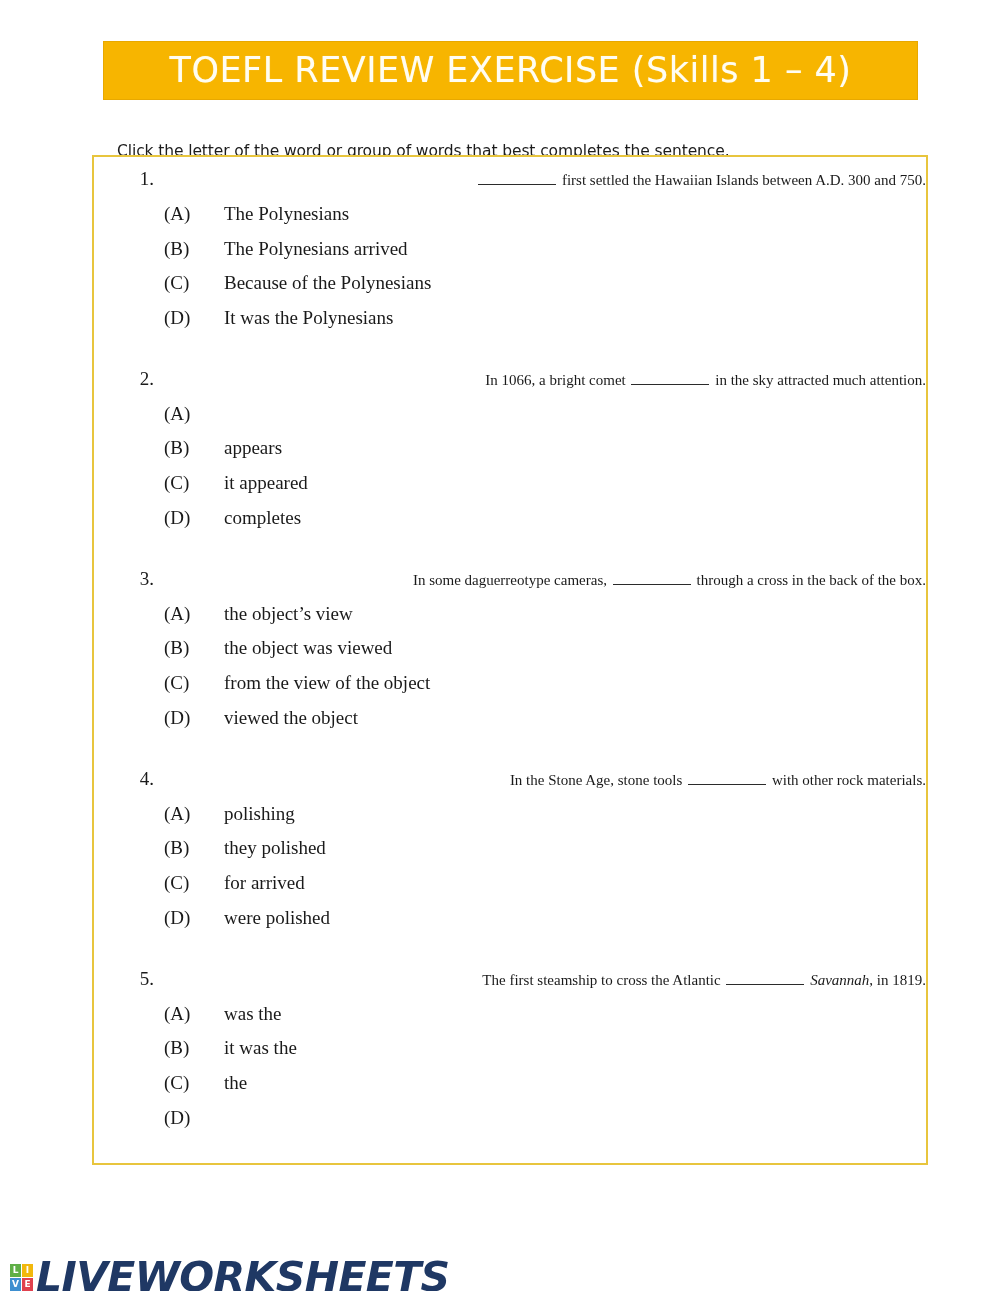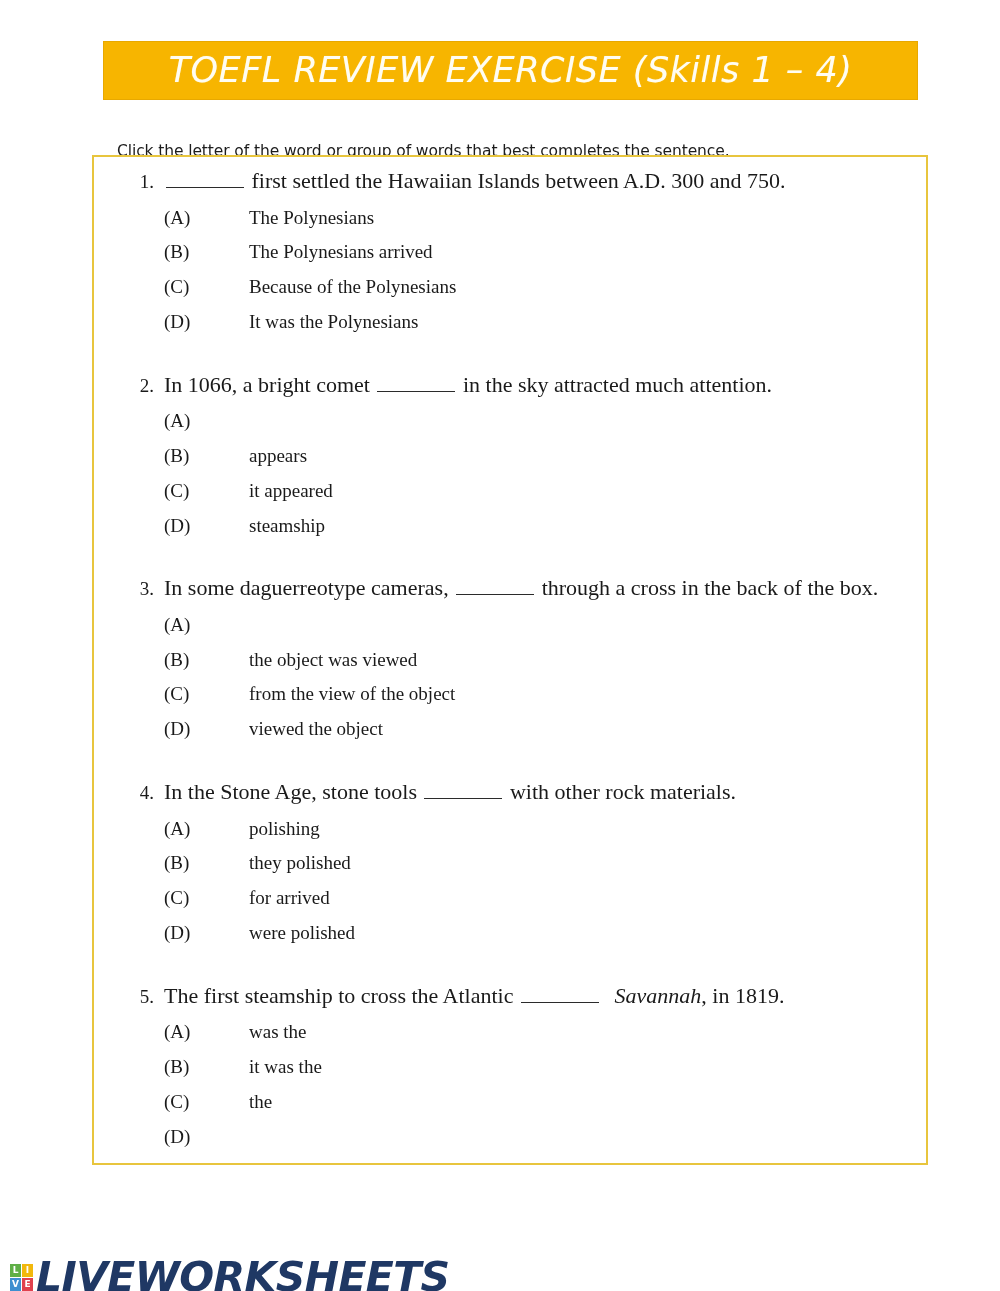--- a/index.html
+++ b/index.html
@@ -24,21 +24,20 @@
     top: 41px;
     width: 815px;
     height: 59px;
     background: #F7B500;
     border: 1px solid #E8A800;
     box-sizing: border-box;
     display: flex;
     align-items: center;
     justify-content: center;
     overflow: hidden;
-    font-style: italic;
   }
   .title-text {
     font-family: "DejaVu Sans", "Liberation Sans", sans-serif;
     font-size: 35px;
     line-height: 1;
     color: #FFFDF2;
     letter-spacing: 0.5px;
     white-space: nowrap;
     font-weight: 400;
     text-shadow: 0 0 1px rgba(255,255,255,0.4);
@@ -94,31 +93,32 @@
   .q-num {
     width: 28px;
     flex: 0 0 28px;
     text-align: right;
     padding-right: 10px;
     box-sizing: border-box;
     font-size: 19px;
   }
   .q-stem {
     flex: 1 1 auto;
-    font-size: 22px;
+    font-size: 15px;
+    text-align: right;
   }
   .blank {
     display: inline-block;
     width: 78px;
     border-bottom: 1.5px solid #2b2b2b;
     vertical-align: baseline;
     margin: 0 2px;
     height: 0.85em;
   }
-  .ital { font-style: italic; margin-left: 8px; }
+  .ital { font-style: italic; }
 
   .choices {
     margin-top: 12px;
   }
   .choice {
     display: flex;
     align-items: baseline;
     padding-left: 70px;
     font-size: 19px;
     line-height: 1.2;
@@ -126,21 +126,20 @@
   }
   .choice:last-child { margin-bottom: 0; }
   .choice-letter {
     width: 60px;
     flex: 0 0 60px;
     font-size: 19px;
   }
   .choice-text {
     flex: 1 1 auto;
     font-size: 19px;
-    margin-left: 25px;
   }
 
   
   .footer-logo {
     position: absolute;
     left: 10px;
     top: 1257px;
     display: flex;
     align-items: center;
     gap: 3px;
@@ -224,32 +223,33 @@
           <div class="choice">
             <span class="choice-letter">(B)</span>
             <span class="choice-text">appears</span>
           </div>
           <div class="choice">
             <span class="choice-letter">(C)</span>
             <span class="choice-text">it appeared</span>
           </div>
           <div class="choice">
             <span class="choice-letter">(D)</span>
-            <span class="choice-text">steamship</span>
+            <span class="choice-text">completes</span>
           </div>
         </div>
       </div>
       <div class="question-block">
         <div class="q-line">
           <span class="q-num">3.</span>
           <span class="q-stem"><span>In some daguerreotype cameras,</span> <span class="blank"></span> <span>through a cross in the back of the box.</span></span>
         </div>
         <div class="choices">
           <div class="choice">
             <span class="choice-letter">(A)</span>
+            <span class="choice-text">the object’s view</span>
           </div>
           <div class="choice">
             <span class="choice-letter">(B)</span>
             <span class="choice-text">the object was viewed</span>
           </div>
           <div class="choice">
             <span class="choice-letter">(C)</span>
             <span class="choice-text">from the view of the object</span>
           </div>
           <div class="choice">

